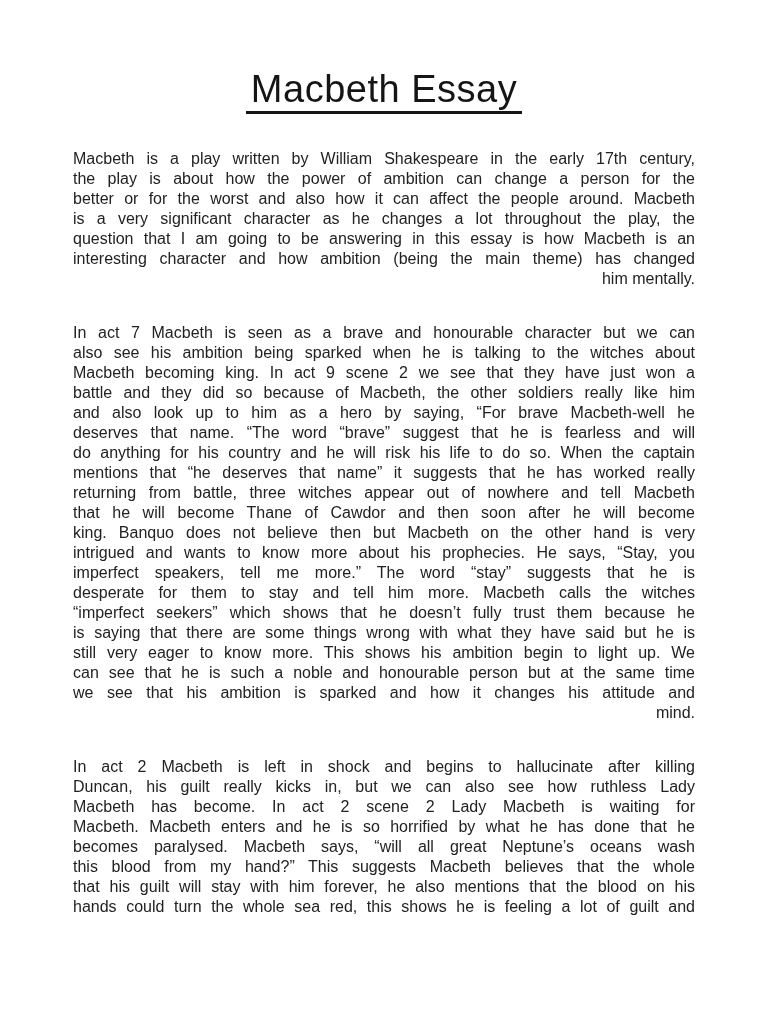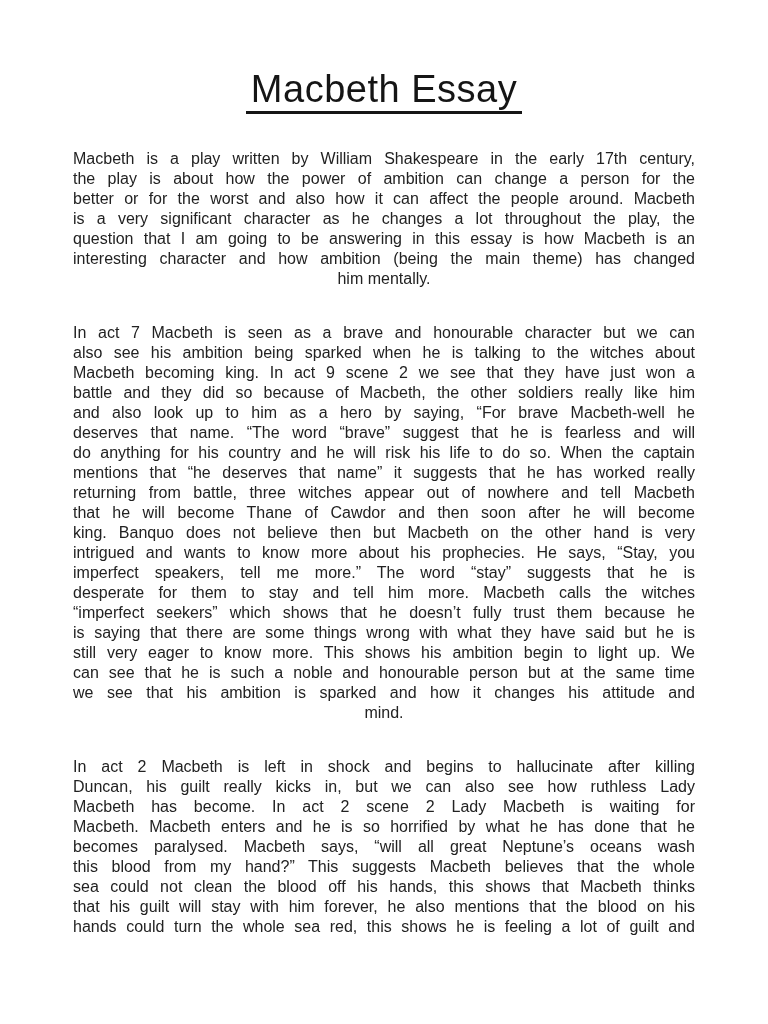--- a/index.html
+++ b/index.html
@@ -37,21 +37,21 @@
   .essay-body {
     color: #222222;
     font-size: 16px;
     line-height: 20px;
   }
   .para {
     margin: 16px 0 34px 0;
   }
   .line {
     white-space: normal;
-    text-align: center;
+    text-align: right;
   }
   .line.j {
     text-align: justify;
     text-align-last: justify;
     -moz-text-align-last: justify;
   }
 </style>
 </head>
 <body>
 
@@ -91,18 +91,17 @@
         <div class="line j">we see that his ambition is sparked and how it changes his attitude and</div>
         <div class="line">mind.</div>
       </div>
       <div class="para">
         <div class="line j">In act 2 Macbeth is left in shock and begins to hallucinate after killing</div>
         <div class="line j">Duncan, his guilt really kicks in, but we can also see how ruthless Lady</div>
         <div class="line j">Macbeth has become. In act 2 scene 2 Lady Macbeth is waiting for</div>
         <div class="line j">Macbeth. Macbeth enters and he is so horrified by what he has done that he</div>
         <div class="line j">becomes paralysed. Macbeth says, “will all great Neptune’s oceans wash</div>
         <div class="line j">this blood from my hand?” This suggests Macbeth believes that the whole</div>
-        <div class="line j">sea could not clean the blood off his hands, this shows that Macbeth thinks</div>
         <div class="line j">that his guilt will stay with him forever, he also mentions that the blood on his</div>
         <div class="line j">hands could turn the whole sea red, this shows he is feeling a lot of guilt and</div>
       </div>
     </section>
 </main>
 
 </body></html>

